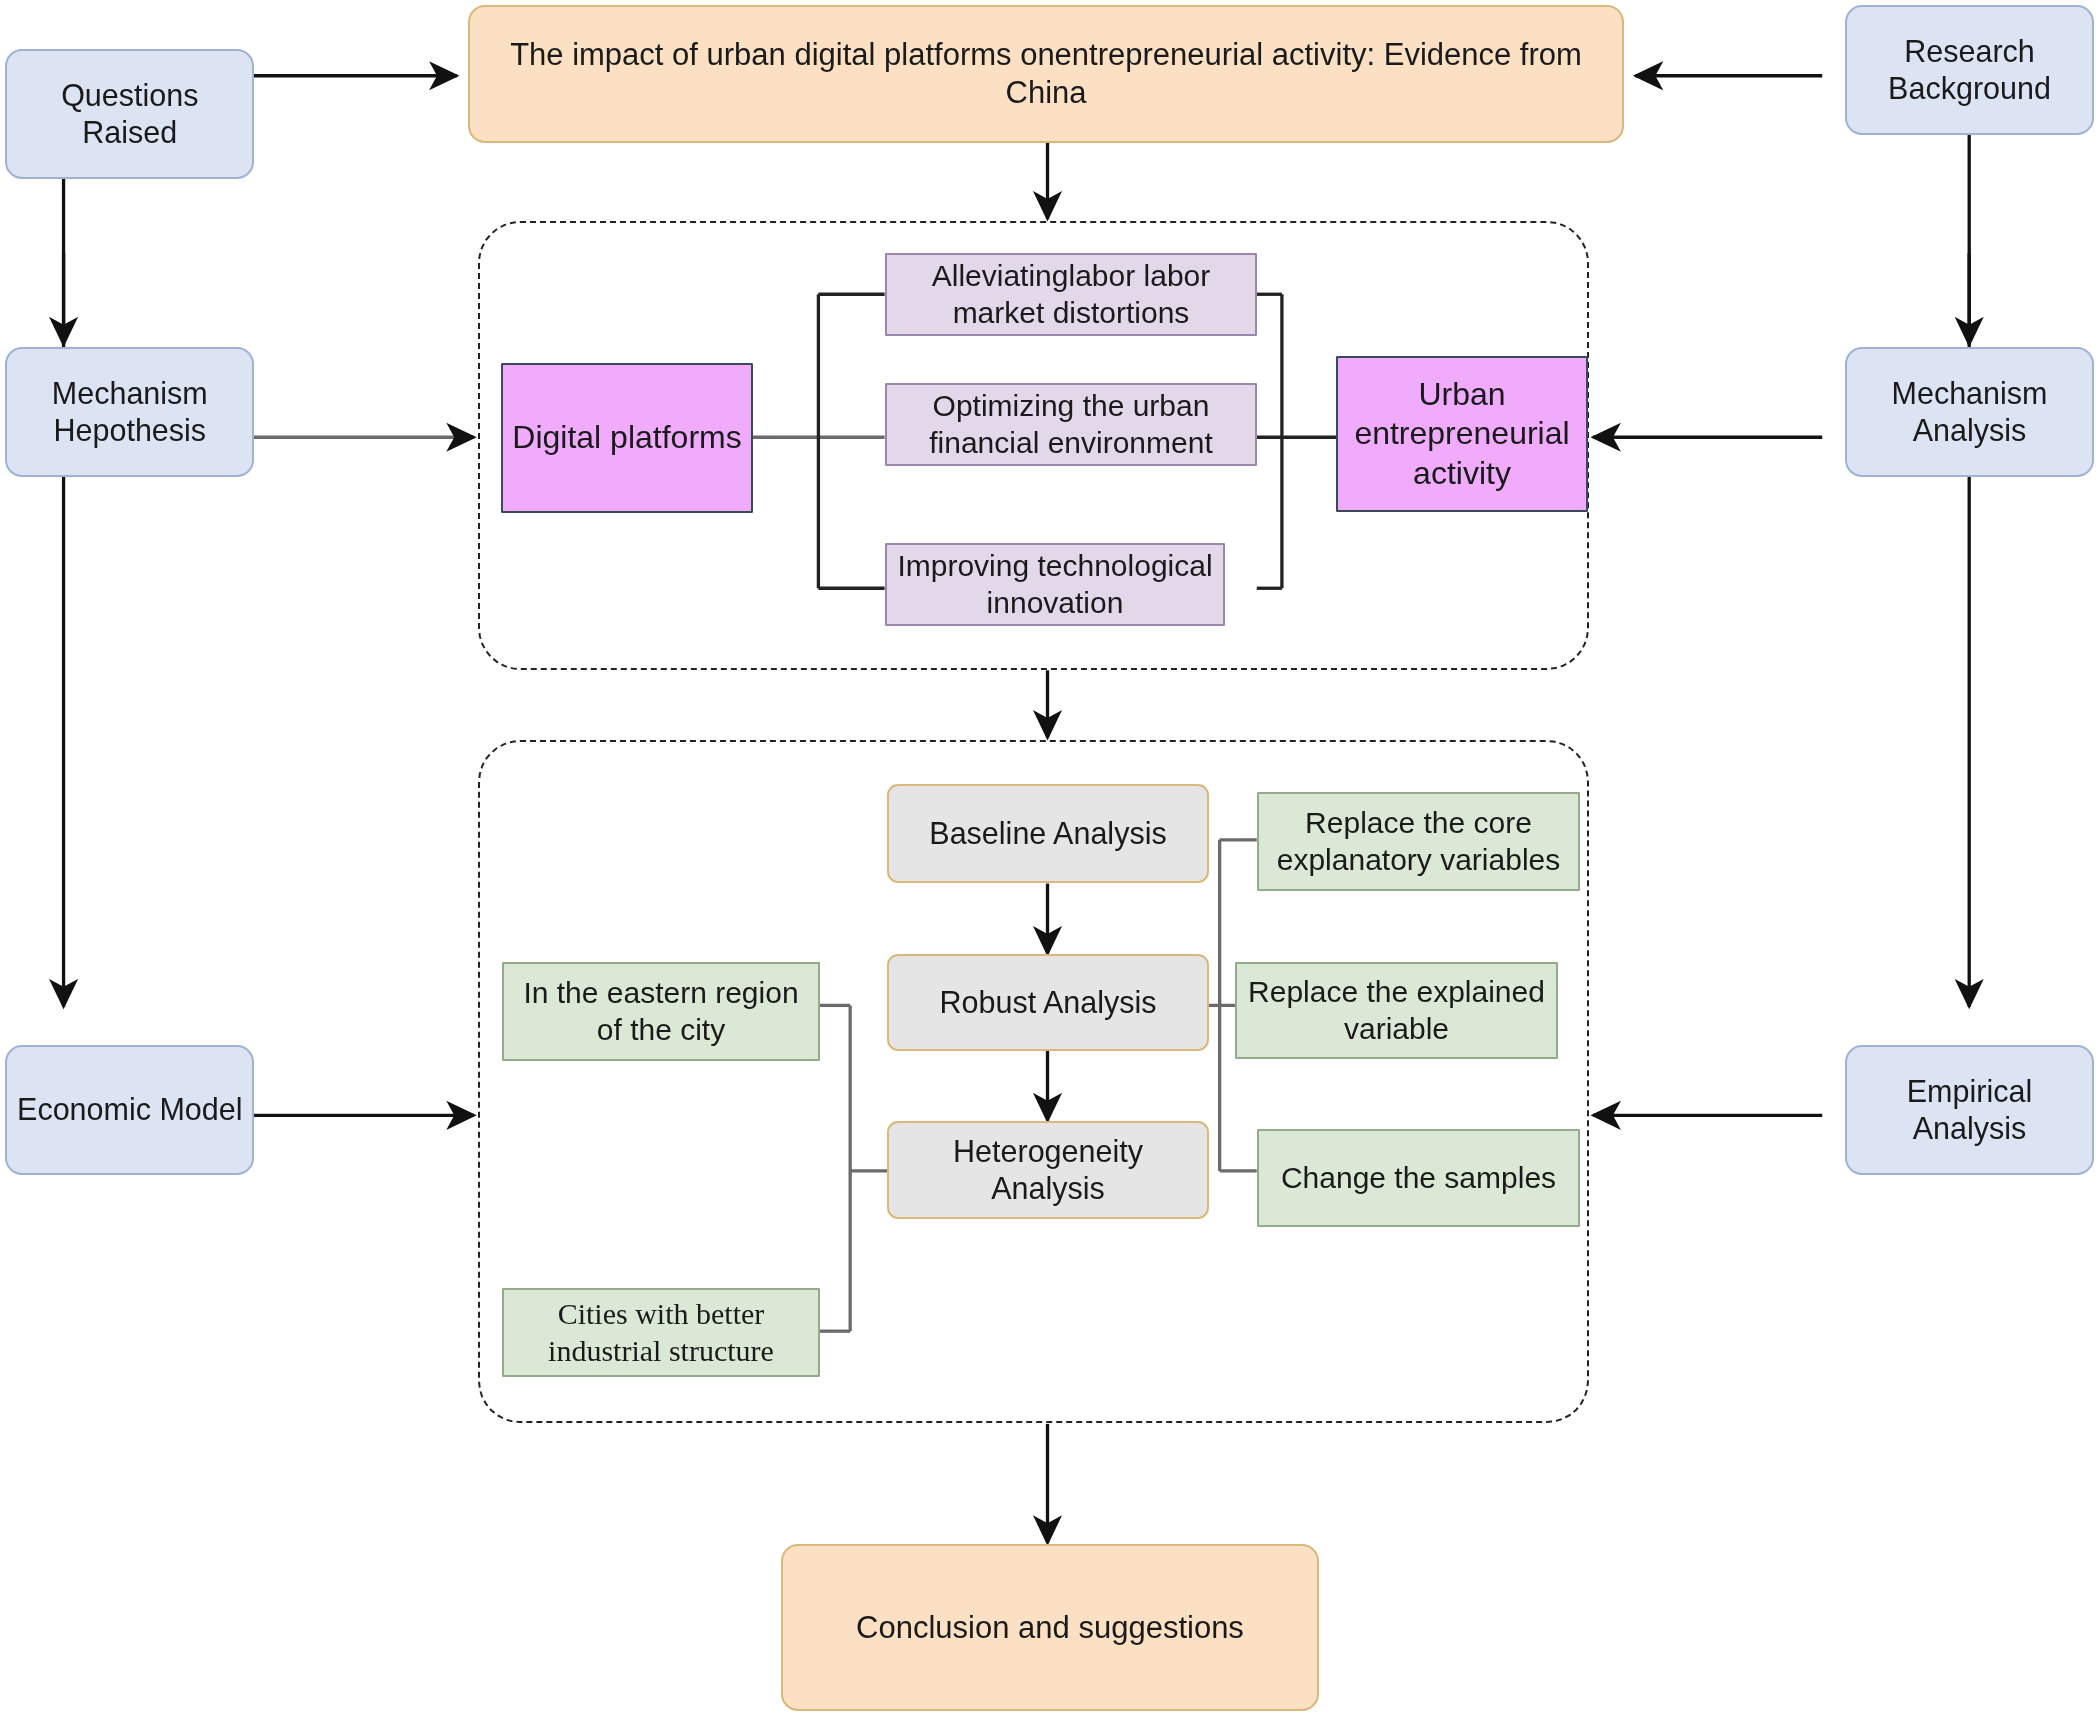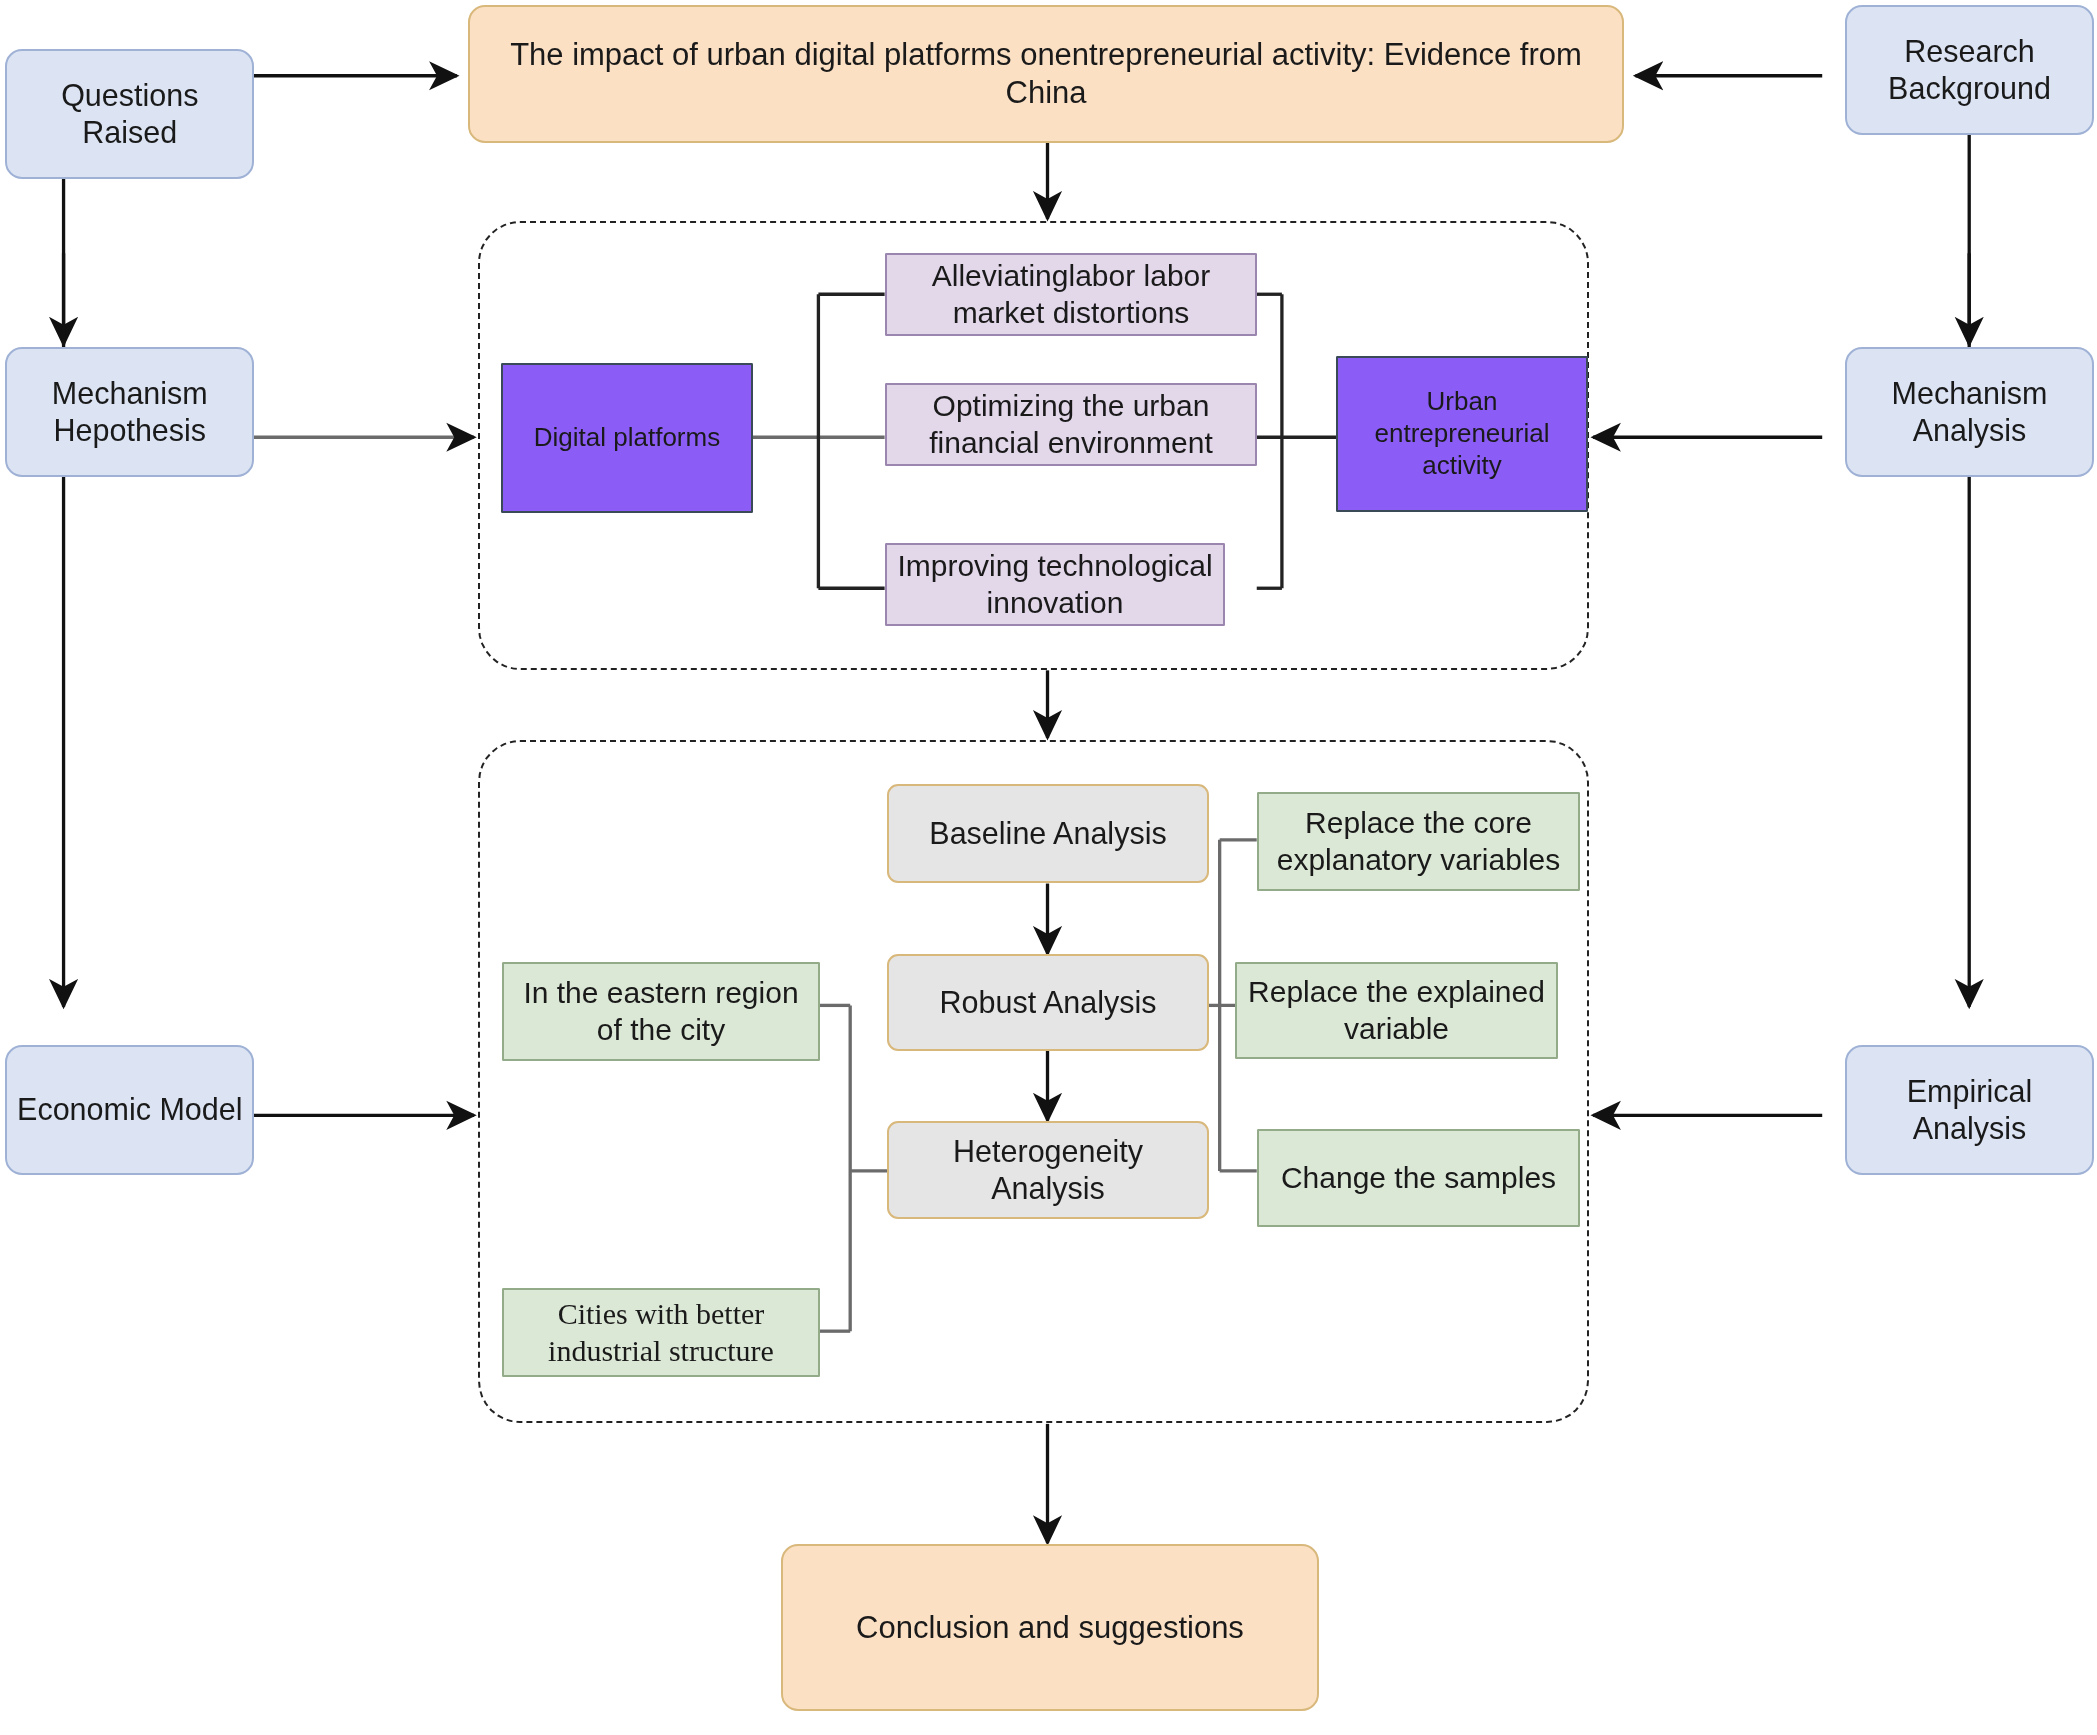--- a/index.html
+++ b/index.html
@@ -42,24 +42,24 @@
   
   .n-step{
     background:#e5e5e5;
     border:2px solid #d9b87c;
     border-radius:11px;
     font-size:30.5px;
   }
 
   
   .n-anchor{
-    background:#8b5cf6;
+    background:#f0abfc;
     border:2px solid #3b4a57;
     border-radius:1.3px;
-    font-size:26px;
+    font-size:32px;
   }
 
   
   .n-channel{
     background:#e3d7ea;
     border:2px solid #9b86b0;
     border-radius:1.3px;
     font-size:30px;
   }
 

